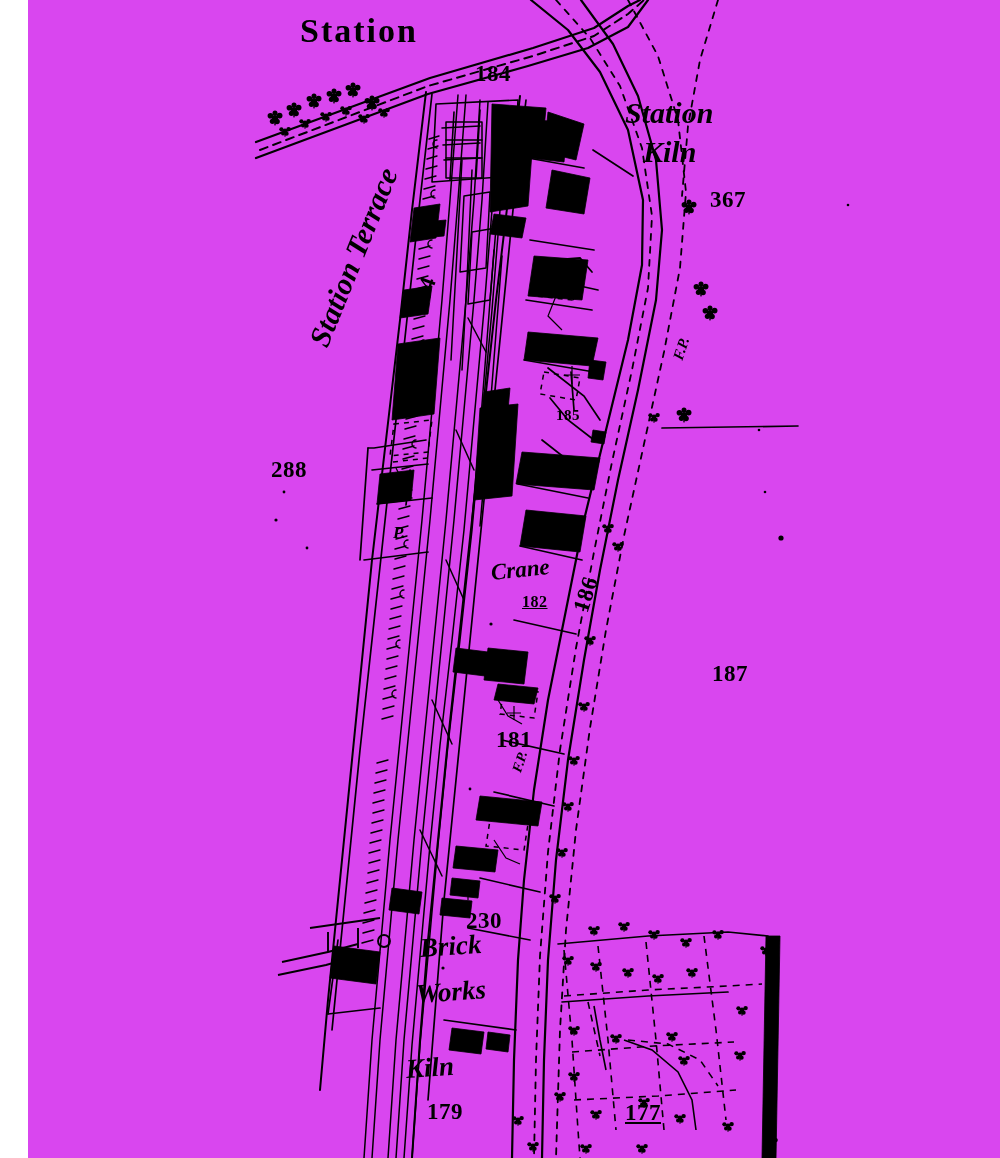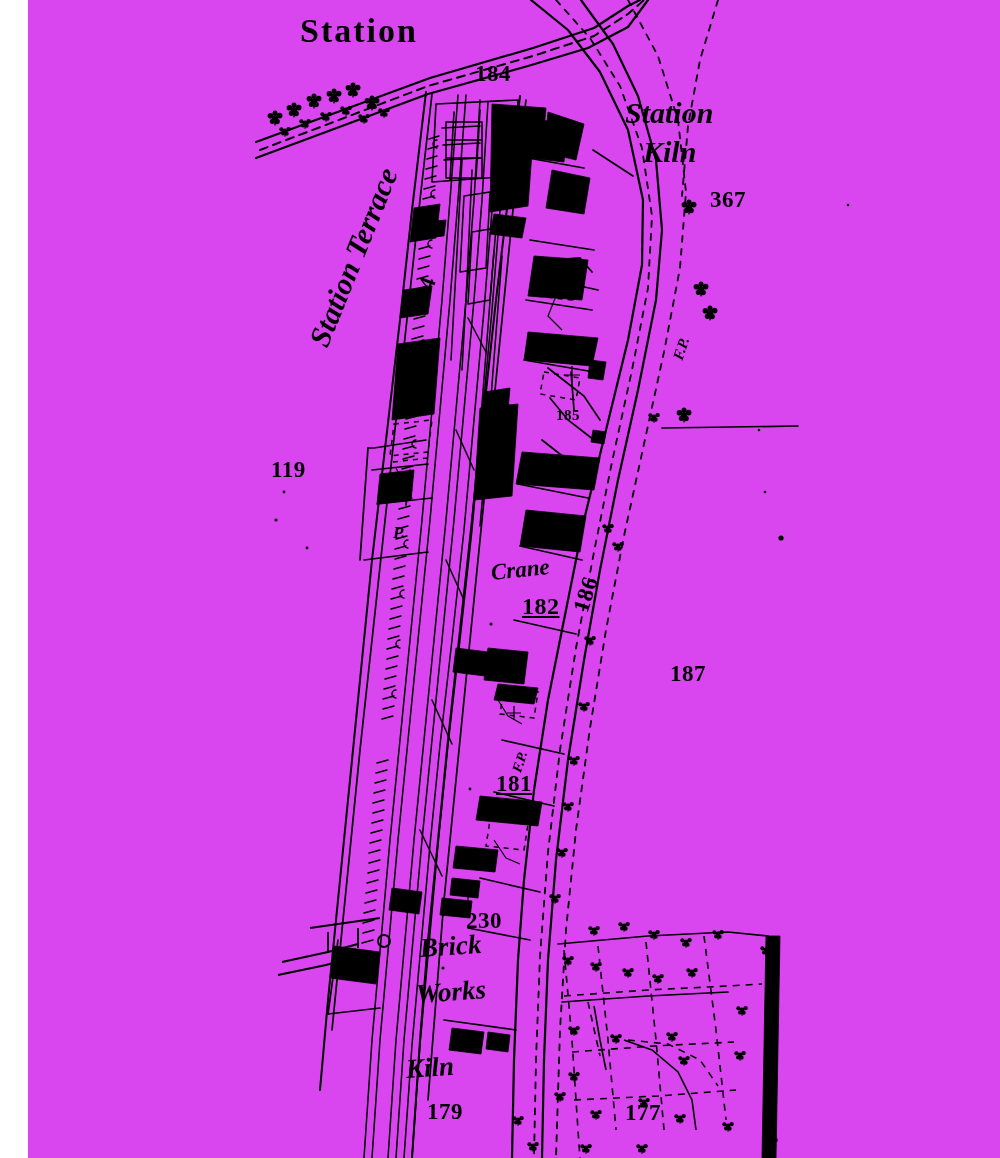--- a/index.html
+++ b/index.html
@@ -388,31 +388,31 @@
   <div class="map-label lbl-script" style="left:489px; top:765px; font-size:14px; transform:rotate(-72deg); transform-origin:0 50%;">F.P.</div>
 
   <div class="map-label lbl-script" style="left:365px; top:524px; font-size:17px;">P.</div>
 
   <div class="map-label lbl-num" style="left:447px; top:62px; font-size:23px;">184</div>
 
   <div class="map-label lbl-num" style="left:682px; top:188px; font-size:23px;">367</div>
 
   <div class="map-label lbl-num" style="left:389px; top:300px; font-size:23px; transform:rotate(-70deg); transform-origin:0 50%;">184</div>
 
-  <div class="map-label lbl-num" style="left:243px; top:458px; font-size:23px;">119</div>
+  <div class="map-label lbl-num" style="left:243px; top:458px; font-size:23px;">288</div>
 
   <div class="map-label lbl-num" style="left:528px; top:408px; font-size:15px;">185</div>
 
-  <div class="map-label lbl-num" style="left:494px; top:594px; font-size:24px;text-decoration:underline;">182</div>
+  <div class="map-label lbl-num" style="left:494px; top:594px; font-size:16px;text-decoration:underline;">182</div>
 
   <div class="map-label lbl-num" style="left:552px; top:600px; font-size:23px; transform:rotate(-72deg); transform-origin:0 50%;">186</div>
 
-  <div class="map-label lbl-num" style="left:642px; top:662px; font-size:23px;">187</div>
-
-  <div class="map-label lbl-num" style="left:468px; top:772px; font-size:23px;text-decoration:underline;">181</div>
+  <div class="map-label lbl-num" style="left:684px; top:662px; font-size:23px;">187</div>
+
+  <div class="map-label lbl-num" style="left:468px; top:728px; font-size:23px;">181</div>
 
   <div class="map-label lbl-num" style="left:438px; top:909px; font-size:23px;">230</div>
 
   <div class="map-label lbl-num" style="left:399px; top:1100px; font-size:23px;">179</div>
 
-  <div class="map-label lbl-num" style="left:597px; top:1101px; font-size:23px;">177</div>
+  <div class="map-label lbl-num" style="left:597px; top:1101px; font-size:23px;text-decoration:underline;">177</div>
 
 </div>
 
 </body></html>

